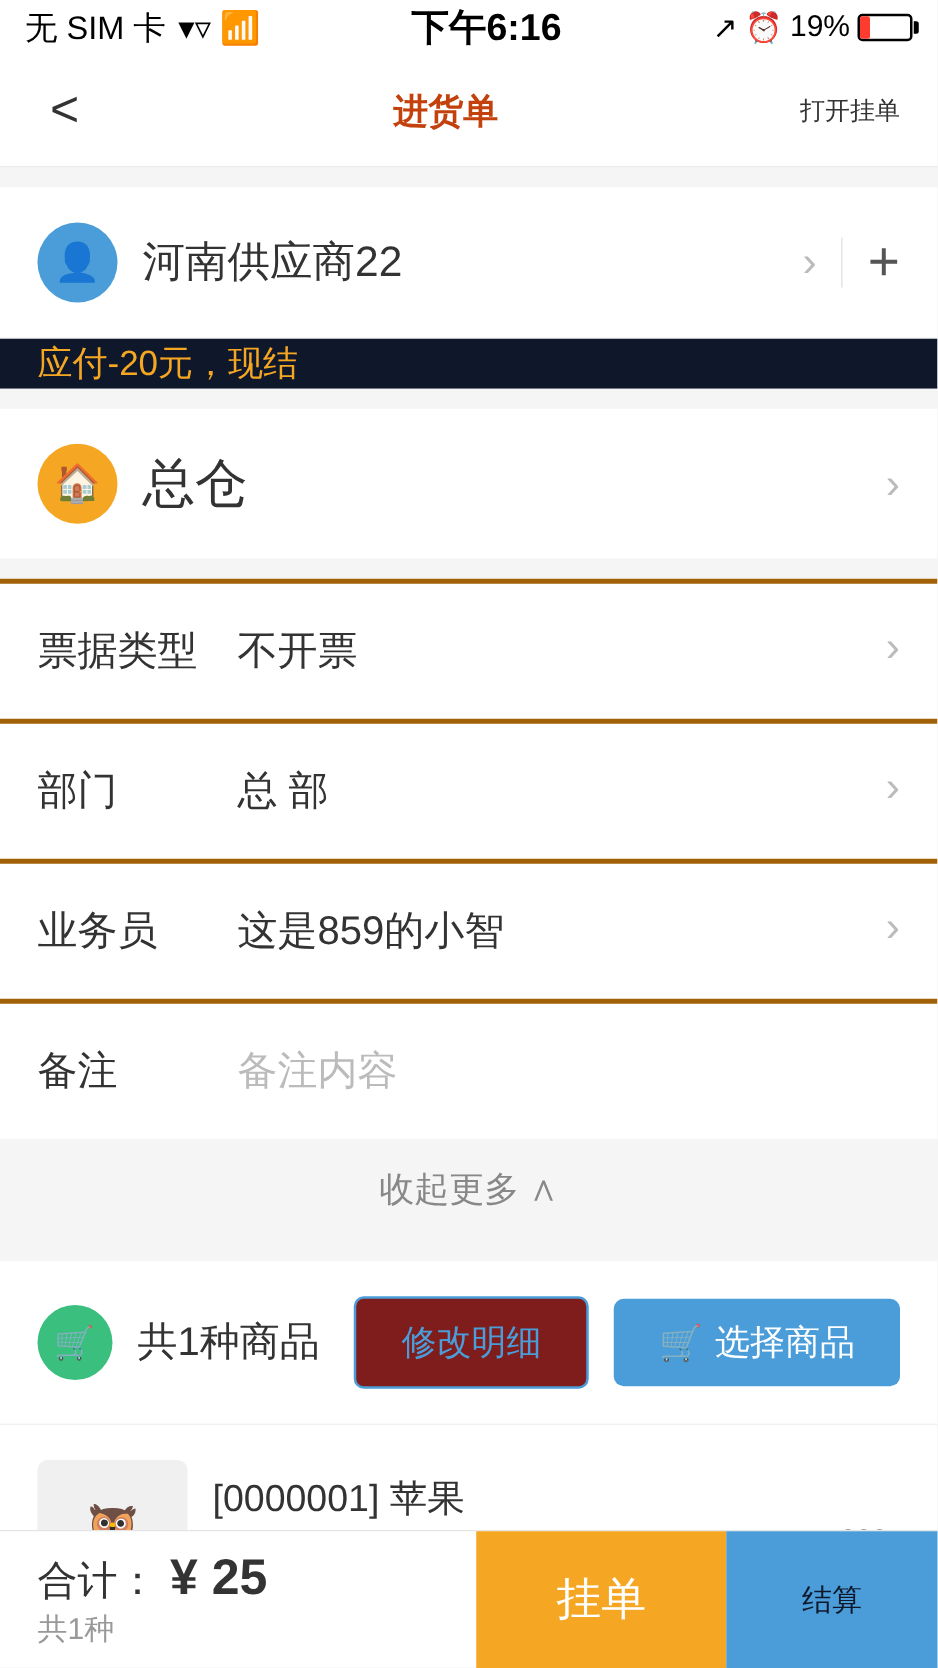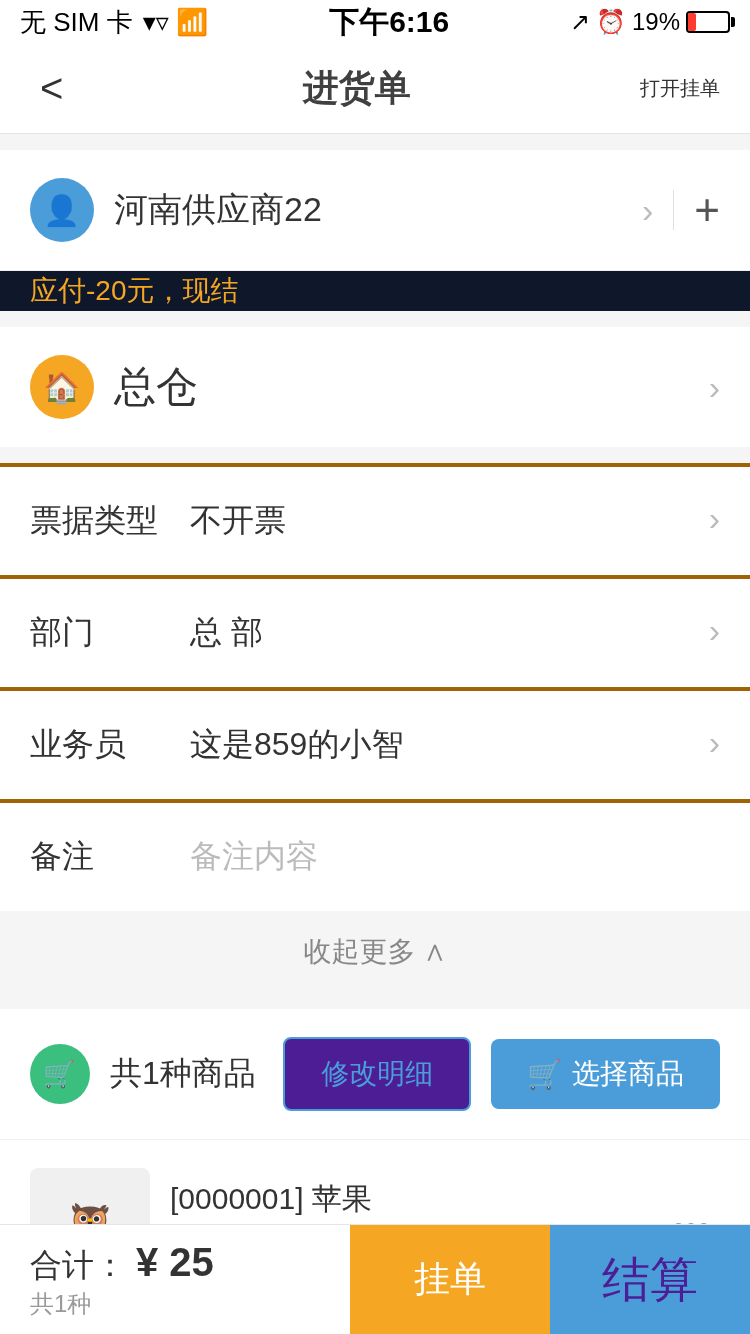--- a/index.html
+++ b/index.html
@@ -48,23 +48,23 @@
       padding: 0 30px;
       border-bottom: 1px solid #e5e5e5;
     }
     .nav-back {
       font-size: 40px;
       color: #333;
       cursor: pointer;
       padding: 10px;
     }
     .nav-title {
-      font-size: 36px;
+      font-size: 28px;
       font-weight: 600;
-      color: #404040;
+      color: #c2410c;
     }
     .nav-action {
       font-size: 20px;
       color: #333;
       cursor: pointer;
     }
 
     
     .section-divider {
       height: 16px;
@@ -174,21 +174,21 @@
       width: 60px; height: 60px; border-radius: 50%; background: #3abf7e;
       display: flex; align-items: center; justify-content: center;
       color: #fff; font-size: 26px;
     }
     .product-count {
       flex: 1; font-size: 32px; color: #333;
     }
     .btn-outline {
       border: 2px solid #4a9dd9;
       color: #4a9dd9;
-      background: #4c1d95;
+      background: #7f1d1d;
       padding: 16px 36px;
       border-radius: 8px;
       font-size: 28px;
       cursor: pointer;
     }
     .btn-primary {
       background: #4a9dd9;
       color: #fff;
       padding: 16px 36px;
       border-radius: 8px;
@@ -272,27 +272,27 @@
       height: 110px;
       display: flex;
       align-items: center;
       justify-content: center;
       font-size: 36px;
       cursor: pointer;
       font-family: Liberation Mono, monospace;
     }
     .footer-btn-settle {
       background: #4a9dd9;
-      color: #4c1d95;
-      width: 200px;
+      color: #0f172a;
+      width: 169px;
       height: 110px;
       display: flex;
       align-items: center;
       justify-content: center;
-      font-size: 48px;
+      font-size: 24px;
       cursor: pointer;
     }
 
     .main-content {
       padding-bottom: 120px;
     }
 
     .wifi-icon { font-size: 26px; }
   </style>
 </head>

